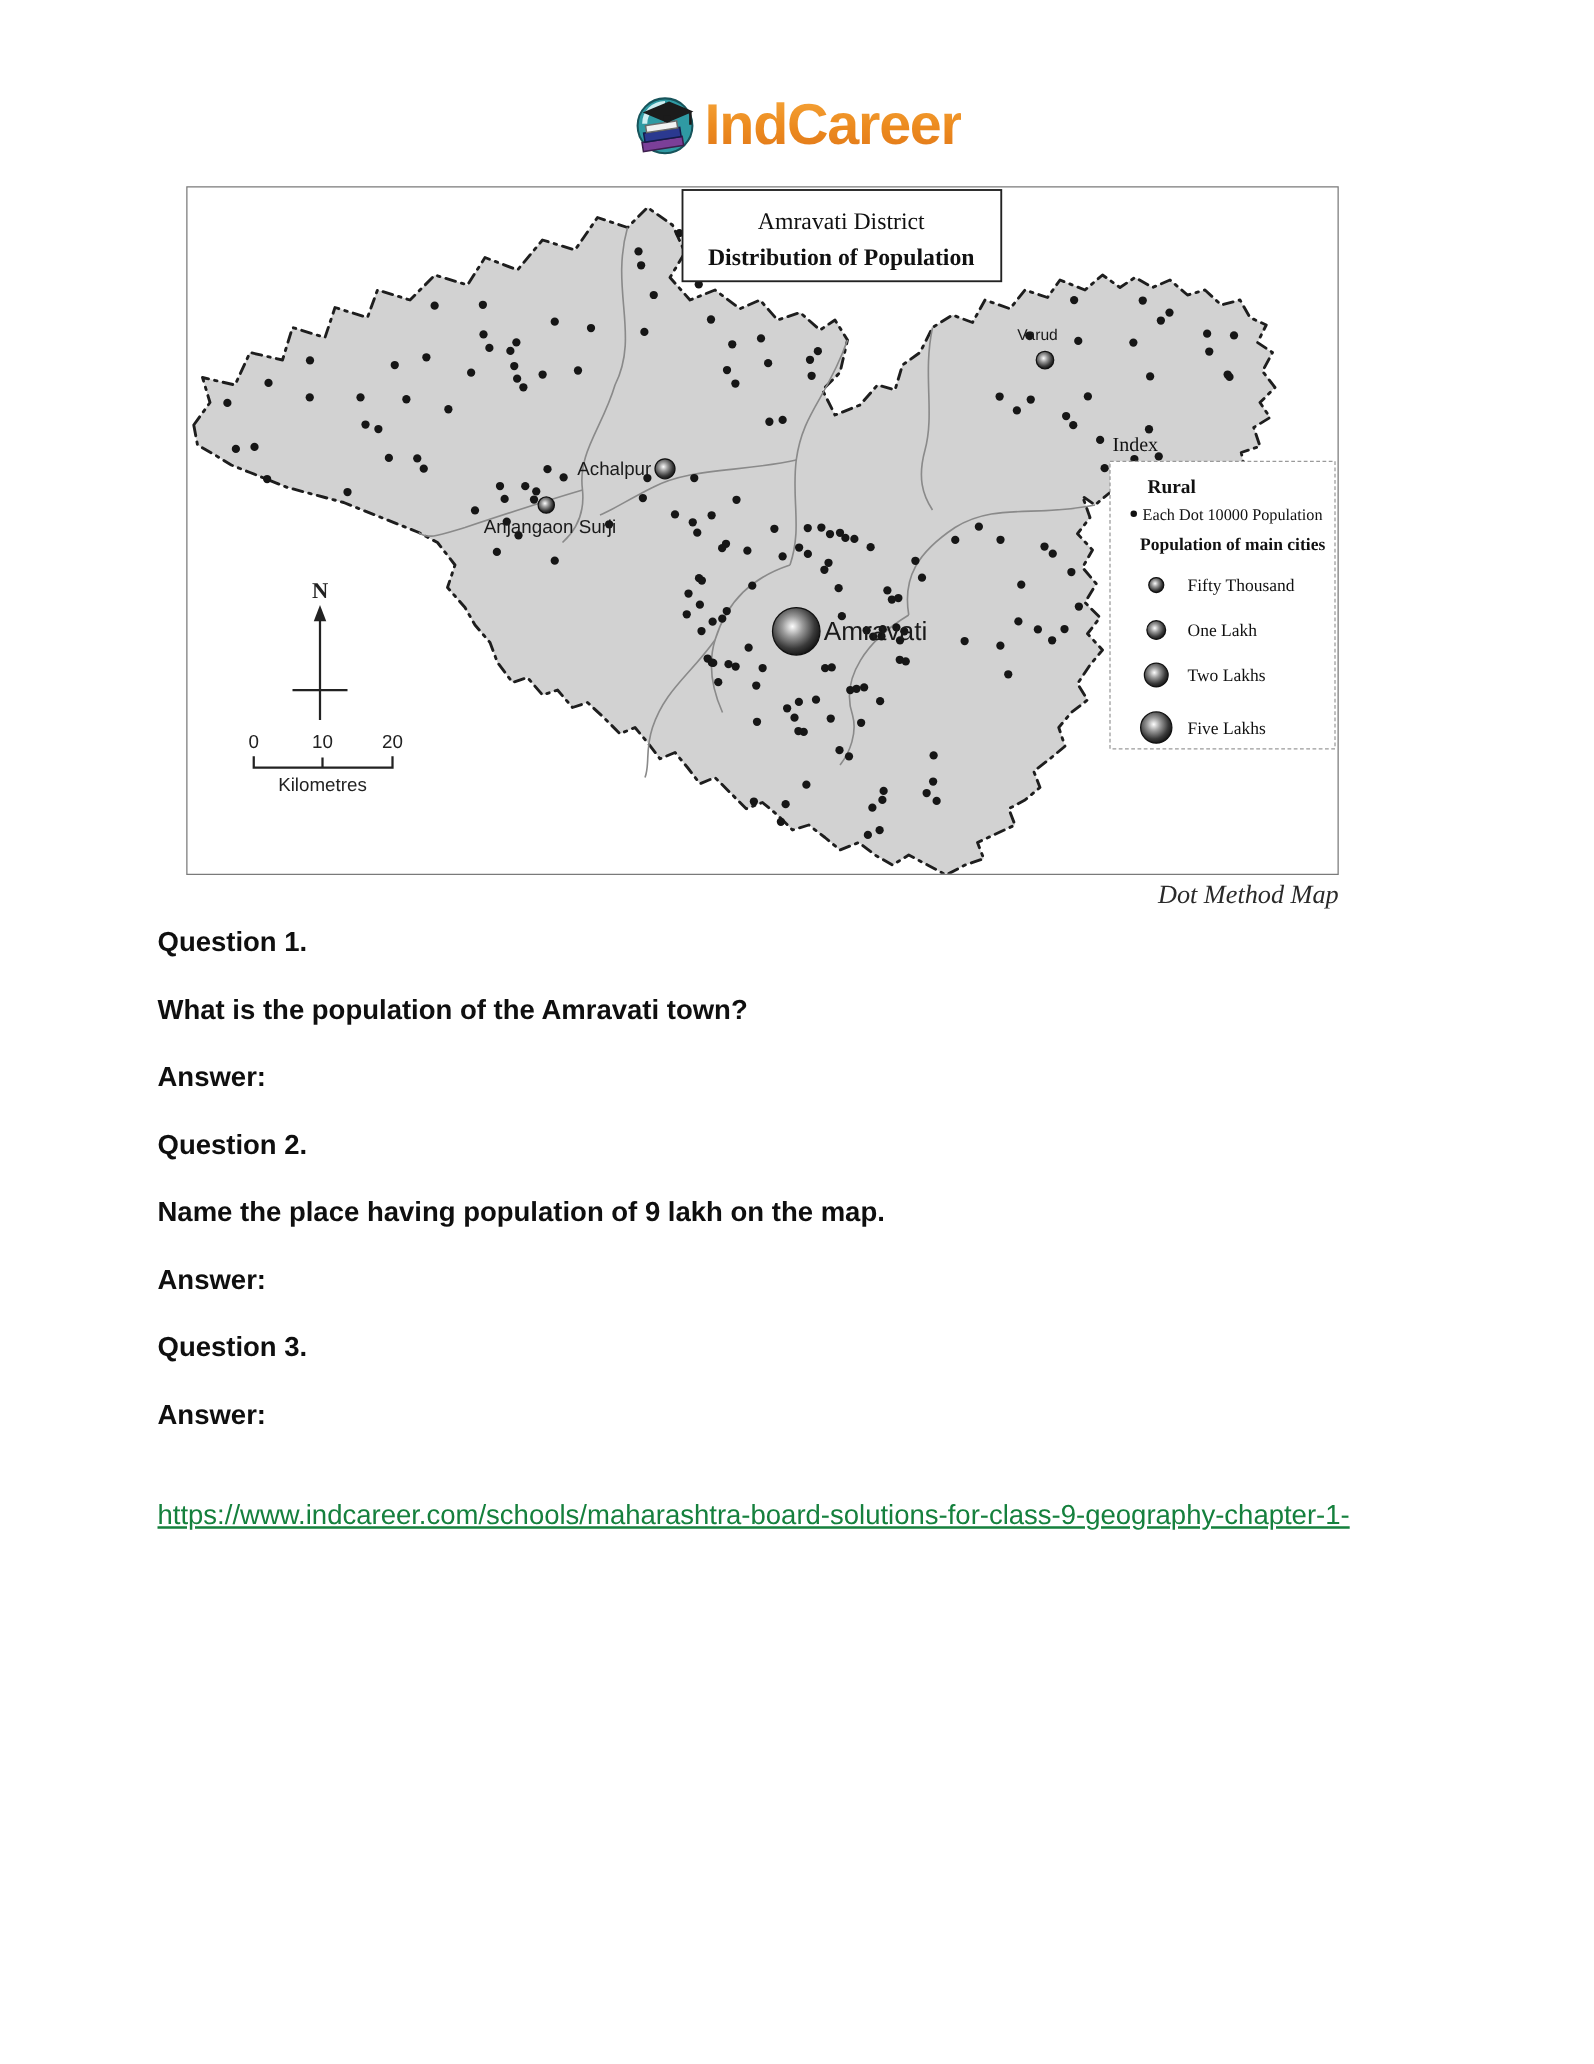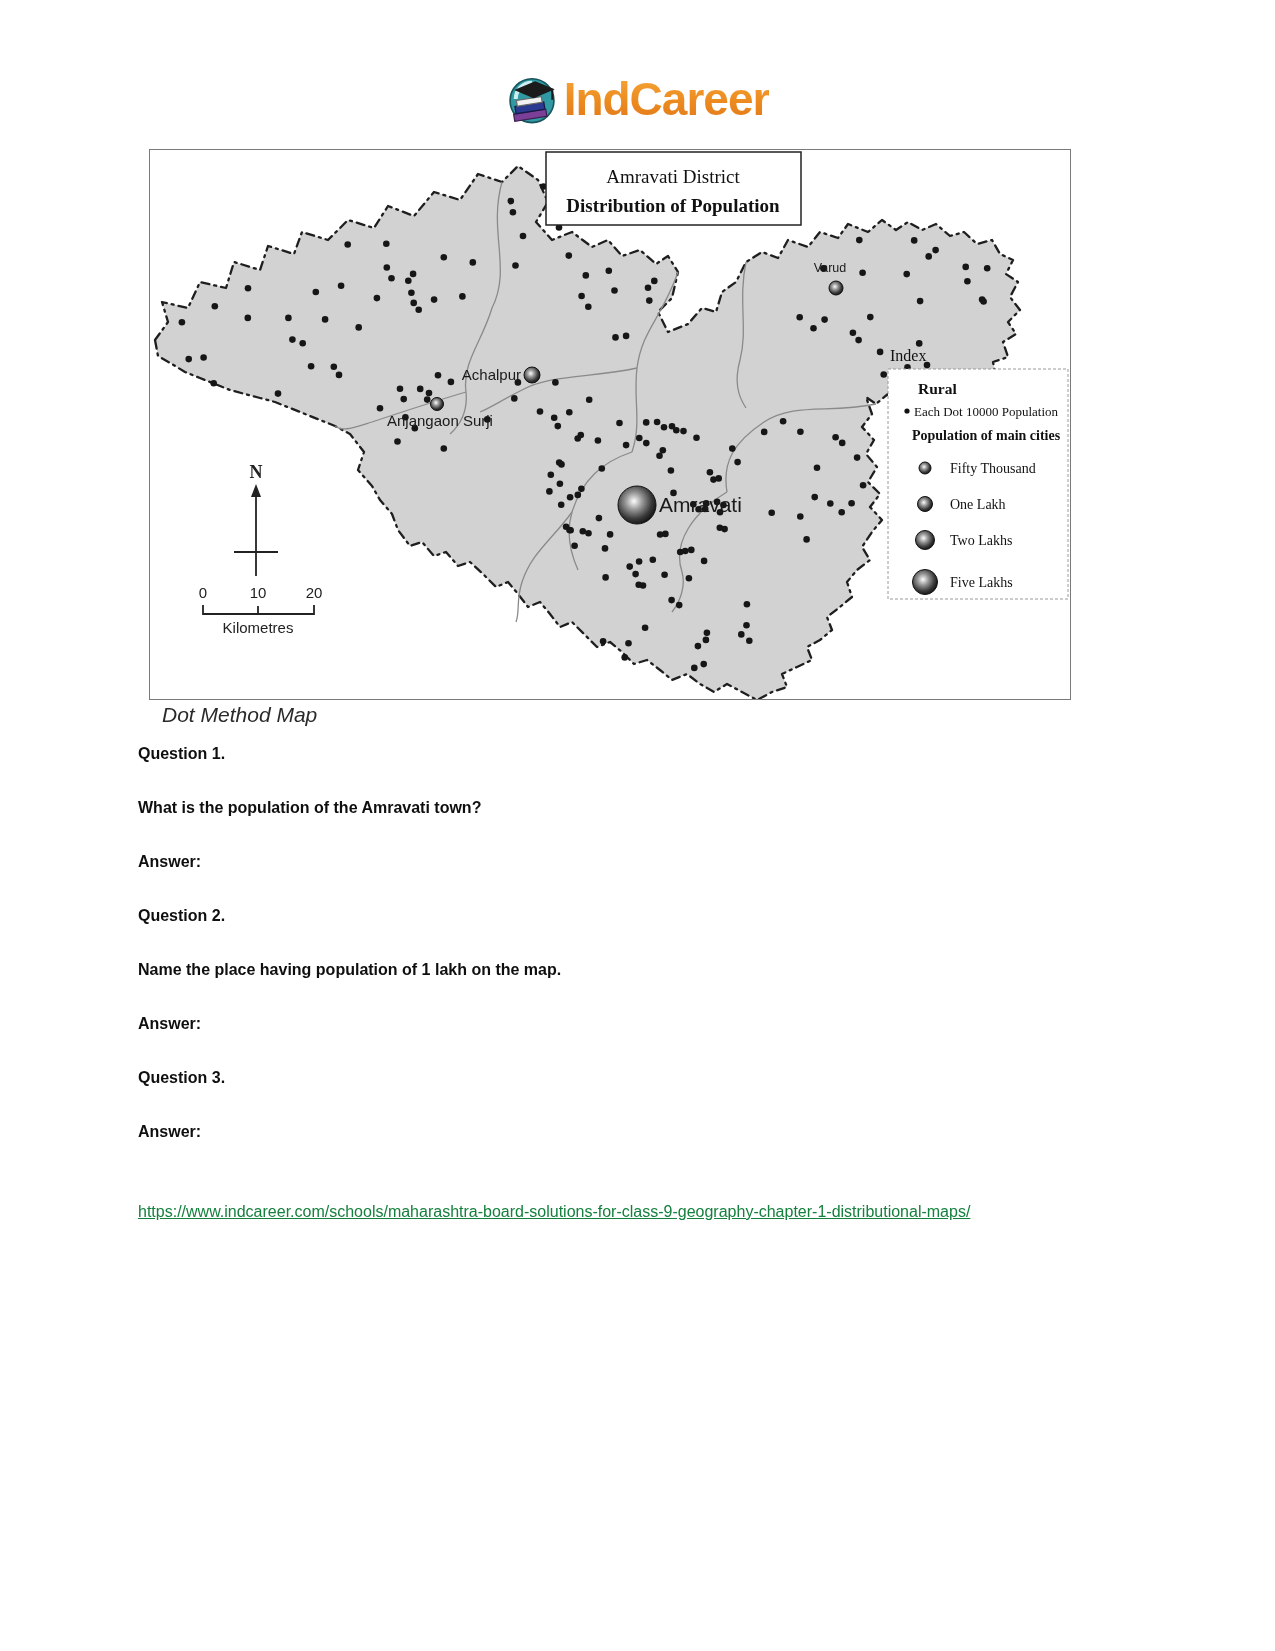--- a/index.html
+++ b/index.html
@@ -12,25 +12,25 @@
   .logo .word{font-weight:bold;letter-spacing:-1px;
       background:linear-gradient(180deg,#f7a93e 0%,#ec8a1e 55%,#e0761a 100%);
       -webkit-background-clip:text;background-clip:text;color:transparent;}
   .top-logo .word{font-size:46px;}
   .footer-logo{position:absolute;top:1474px;left:148px;}
   .footer-logo .word{font-size:74px;letter-spacing:-2px;}
 
   
   .map-frame{position:absolute;left:149px;top:149px;width:920px;height:549px;
              border:1px solid #7a7a7a;background:#ffffff;}
-  .map-caption{position:absolute;left:162px;top:703px;width:922px;text-align:left;
-               font-family:Liberation Sans, sans-serif;font-style:italic;font-size:21px;color:#2a2a2a;}
+  .map-caption{position:absolute;left:149px;top:703px;width:922px;text-align:right;
+               font-family:Liberation Serif, serif;font-style:italic;font-size:21px;color:#2a2a2a;}
 
   
-  .qa{position:absolute;left:138px;top:742px;width:995px;font-size:16px;line-height:23px;}
+  .qa{position:absolute;left:126px;top:742px;width:995px;font-size:22px;line-height:23px;}
   .qa p{margin:0 0 31px 0;}
   .qa .b{font-weight:bold;color:#0f0f0f;}
   .qa .link-p{margin-top:52px;line-height:33px;}
   .qa a{color:#15803d;text-decoration:underline;word-break:break-word;cursor:pointer;}
 
   svg text{user-select:none;}
 </style>
 </head>
 <body>
 
@@ -348,21 +348,21 @@
   </div>
 
   <div class="map-caption">Dot Method Map</div>
 
   <div class="qa">
     <p class="b">Question 1.</p>
     <p class="b">What is the population of the Amravati town?</p>
     <p class="b">Answer:</p>
 
     <p class="b">Question 2.</p>
-    <p class="b">Name the place having population of 1 lakh on the map.</p>
+    <p class="b">Name the place having population of 9 lakh on the map.</p>
     <p class="b">Answer:</p>
 
     <p class="b">Question 3.</p>
     <p class="b">Answer:</p>
 
     <p class="link-p">
       <a>https://www.indcareer.com/schools/maharashtra-board-solutions-for-class-9-geography-chapter-1-distributional-maps/</a>
     </p>
   </div>
 

